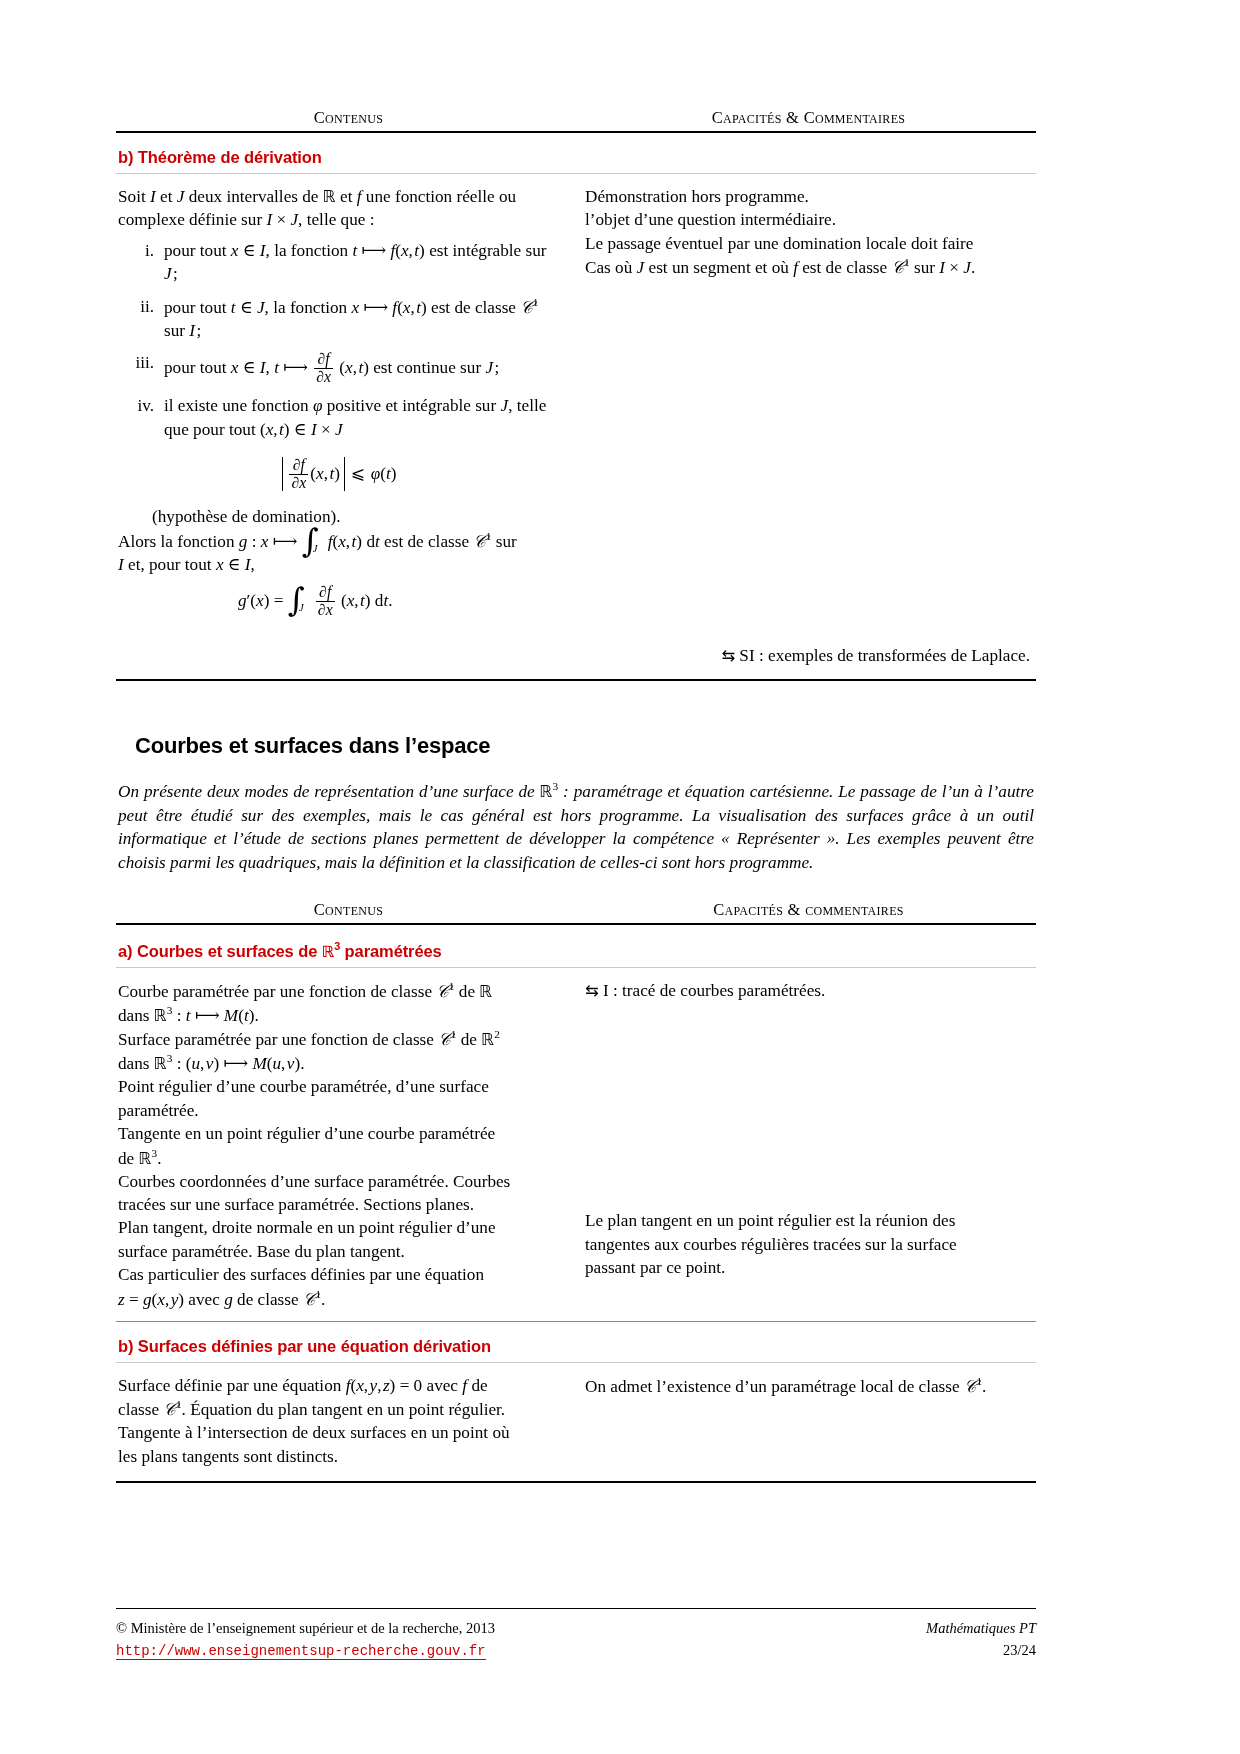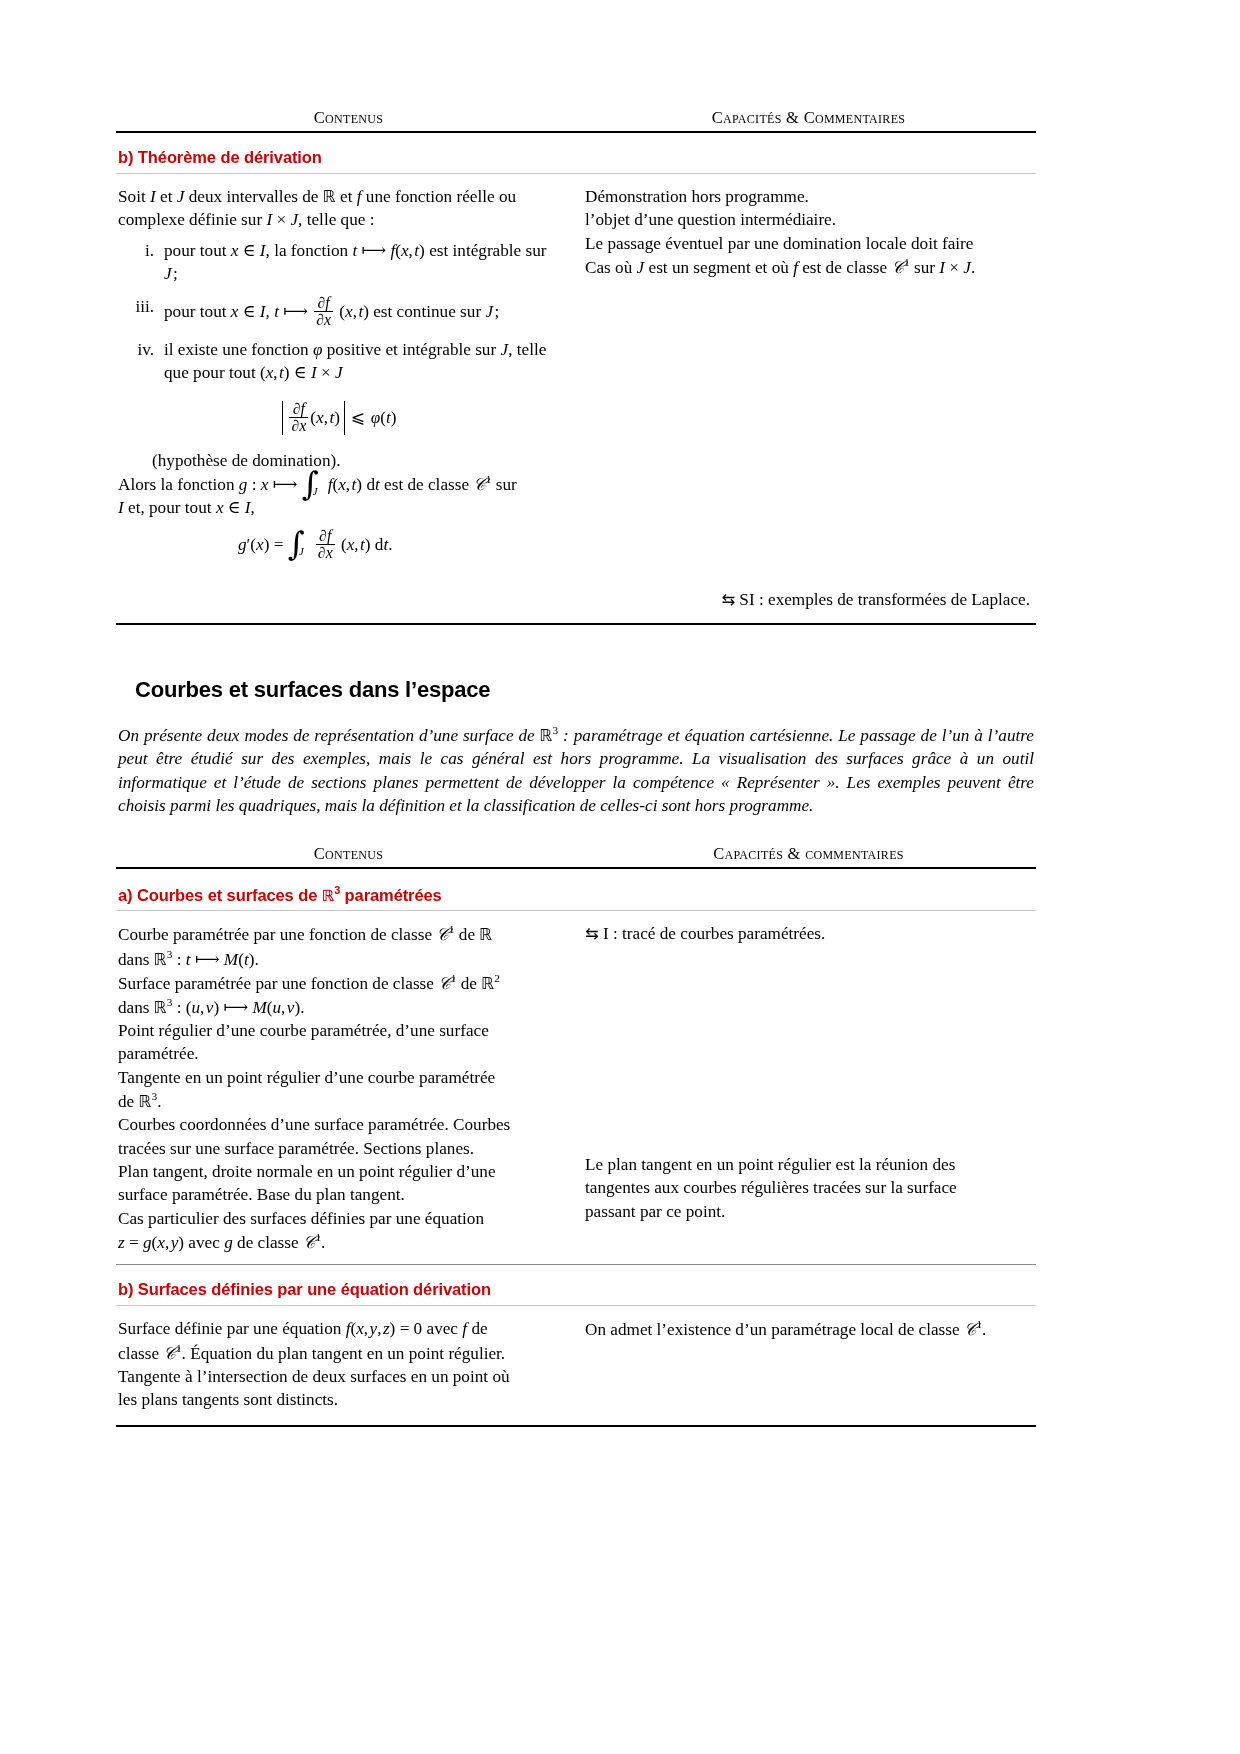--- a/index.html
+++ b/index.html
@@ -218,20 +218,26 @@
         <span class="bb">ℝ</span> et <span class="mi">f</span> une fonction réelle
         ou complexe définie sur <span class="mi">I</span> × <span class="mi">J</span>, telle que :
       </div>
 
       <ol class="roman">
         <li>
           <span class="marker">i.</span>
           pour tout <span class="mi">x</span> ∈ <span class="mi">I</span>, la fonction
           <span class="mi">t</span> ⟼ <span class="mi">f</span>(<span class="mi">x</span>, <span class="mi">t</span>)
           est intégrable sur <span class="mi">J</span> ;
+        </li>
+        <li>
+          <span class="marker">ii.</span>
+          pour tout <span class="mi">t</span> ∈ <span class="mi">J</span>, la fonction
+          <span class="mi">x</span> ⟼ <span class="mi">f</span>(<span class="mi">x</span>, <span class="mi">t</span>)
+          est de classe <span class="scr">𝒞</span><sup class="pw">1</sup> sur <span class="mi">I</span> ;
         </li>
         <li>
           <span class="marker">iii.</span>
           pour tout <span class="mi">x</span> ∈ <span class="mi">I</span>,
           <span class="mi">t</span> ⟼
           <span class="frac"><span class="num">∂<span class="mi">f</span></span><span class="den">∂<span class="mi">x</span></span></span>
           (<span class="mi">x</span>, <span class="mi">t</span>) est continue sur <span class="mi">J</span> ;
         </li>
         <li>
           <span class="marker">iv.</span>
@@ -359,14 +365,27 @@
     </div>
     <div class="bcol-right">
       <div class="p just">
         On admet l’existence d’un paramétrage local de
         classe <span class="scr">𝒞</span><sup class="pw">1</sup>.
       </div>
     </div>
   </div>
   <div class="rule-thick"></div>
 
+  <div class="footer">
+    <div class="frule"></div>
+    <div class="footer-inner">
+      <div class="footer-left">
+        <div>© Ministère de l’enseignement supérieur et de la recherche, 2013</div>
+        <a class="footer-url" href="#">http://www.enseignementsup-recherche.gouv.fr</a>
+      </div>
+      <div class="footer-right">
+        <div class="t1">Mathématiques PT</div>
+        <div>23/24</div>
+      </div>
+    </div>
+  </div>
 
 </div>
 
 </body></html>

